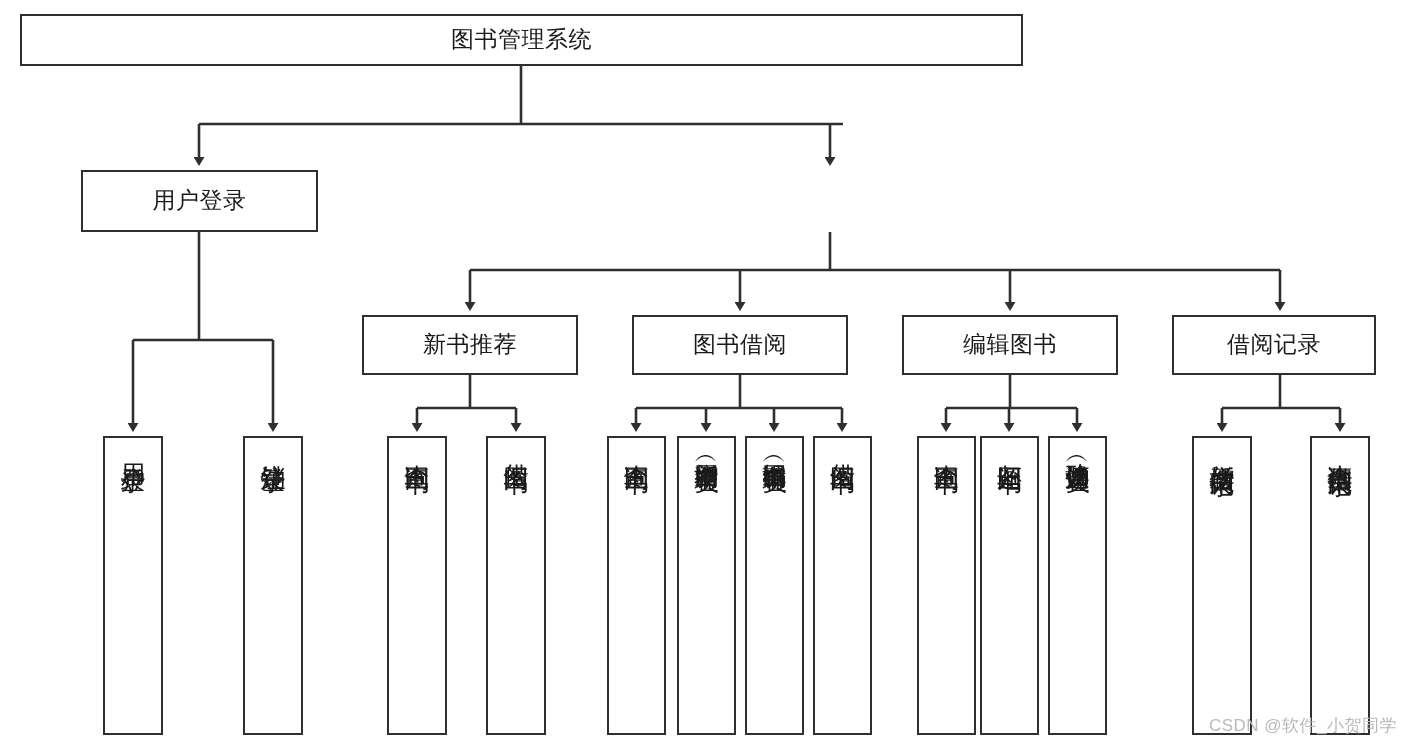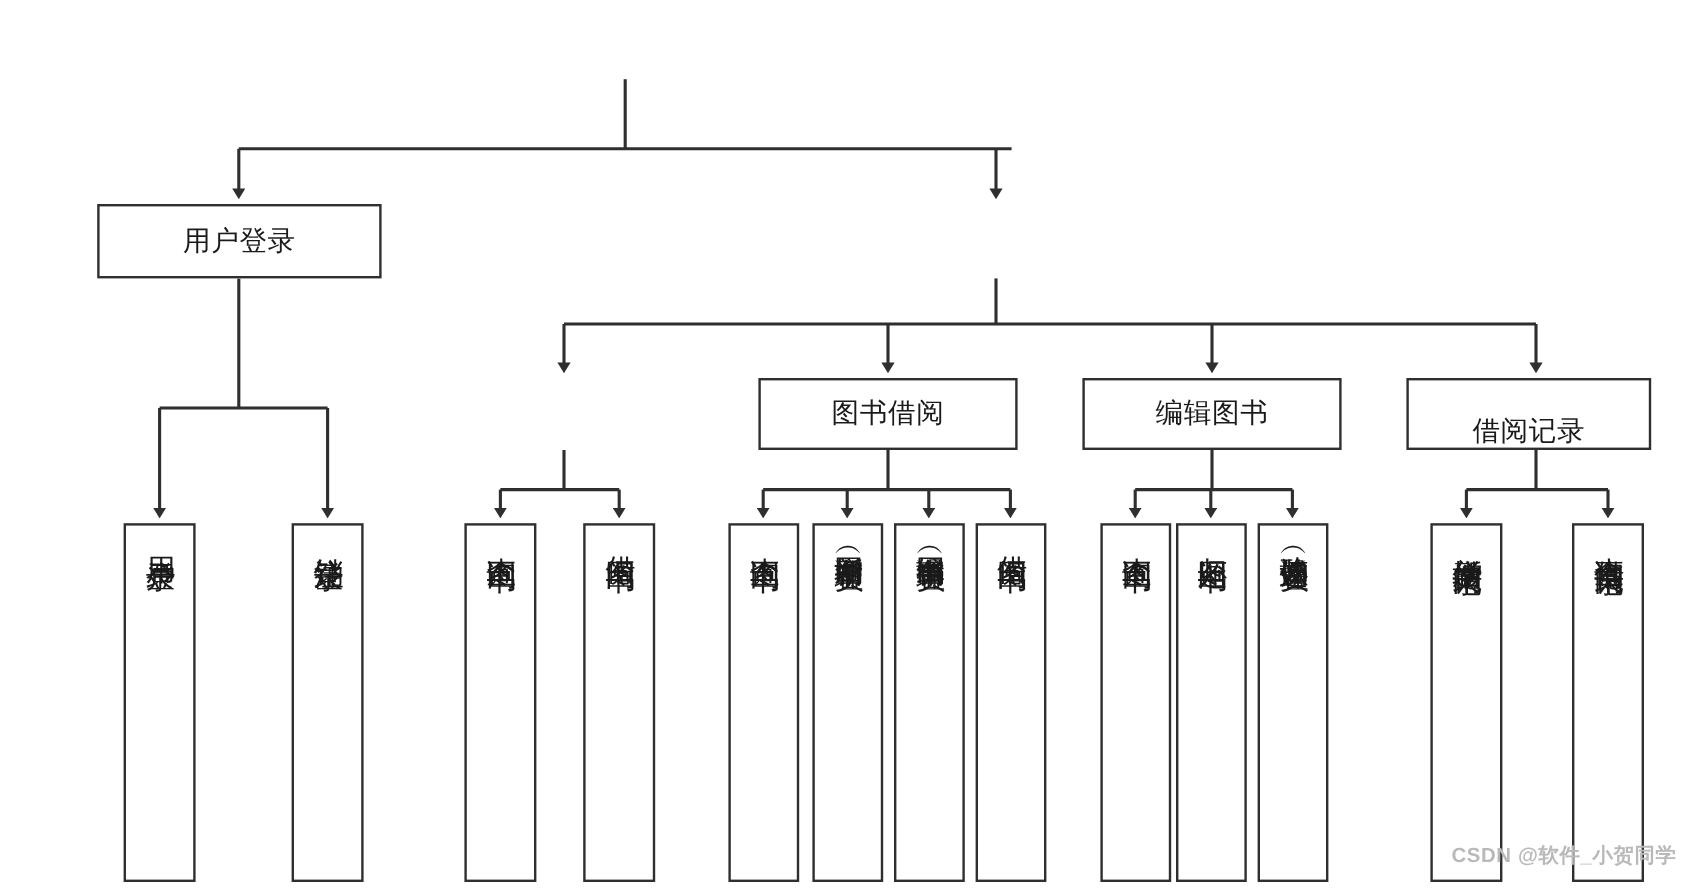--- a/index.html
+++ b/index.html
@@ -56,26 +56,25 @@
     letter-spacing: 2px;
     line-height: 1.0;
   }
   .node.vert.tight .node-label {
     font-size: 24px;
     letter-spacing: 1px;
   }
   .watermark {
     position: absolute;
     right: 8px;
-    bottom: 23px;
+    bottom: 10px;
     font-size: 17px;
     color: #b9b9b9;
     white-space: nowrap;
     letter-spacing: 0.5px;
-    font-weight: bold;
   }
 </style>
 </head>
 <body>
 
 <div id="canvas">
 
   <svg class="edges" viewBox="0 0 1405 747">
     <defs>
       <marker id="arrow" markerWidth="9" markerHeight="11" refX="1" refY="5.5" orient="auto" markerUnits="userSpaceOnUse">
@@ -119,32 +118,38 @@
       <path d="M1009,408 L1009,424" marker-end="url(#arrow)"></path>
       <path d="M1077,408 L1077,424" marker-end="url(#arrow)"></path>
 
       <path d="M1280,375 L1280,408"></path>
       <path d="M1222,408 L1340,408"></path>
       <path d="M1222,408 L1222,424" marker-end="url(#arrow)"></path>
       <path d="M1340,408 L1340,424" marker-end="url(#arrow)"></path>
     </g>
   </svg>
 
+  <div class="node horiz" id="node-root" style="left: 20px; top: 14px; width: 1003px; height: 52px;">
+    <span class="node-label">图书管理系统</span>
+  </div>
 
   <div class="node horiz" id="node-l2-0" style="left: 81px; top: 170px; width: 237px; height: 62px;">
     <span class="node-label">用户登录</span>
   </div>
 
+  <div class="node horiz" id="node-l3-0" style="left: 362px; top: 315px; width: 216px; height: 60px;">
+    <span class="node-label">新书推荐</span>
+  </div>
   <div class="node horiz" id="node-l3-1" style="left: 632px; top: 315px; width: 216px; height: 60px;">
     <span class="node-label">图书借阅</span>
   </div>
   <div class="node horiz" id="node-l3-2" style="left: 902px; top: 315px; width: 216px; height: 60px;">
     <span class="node-label">编辑图书</span>
   </div>
-  <div class="node horiz" id="node-l3-3" style="left: 1172px; top: 315px; width: 204px; height: 60px; align-items: flex-end;">
+  <div class="node horiz" id="node-l3-3" style="left: 1172px; top: 315px; width: 204px; height: 60px;">
     <span class="node-label">借阅记录</span>
   </div>
 
   <div class="node vert" id="node-leaf-0" style="left: 103px; top: 436px; width: 60px; height: 299px;">
     <span class="node-label">用户登录</span>
   </div>
   <div class="node vert" id="node-leaf-1" style="left: 243px; top: 436px; width: 60px; height: 299px;">
     <span class="node-label">注销登录</span>
   </div>
   <div class="node vert" id="node-leaf-2" style="left: 387px; top: 436px; width: 60px; height: 299px;">

